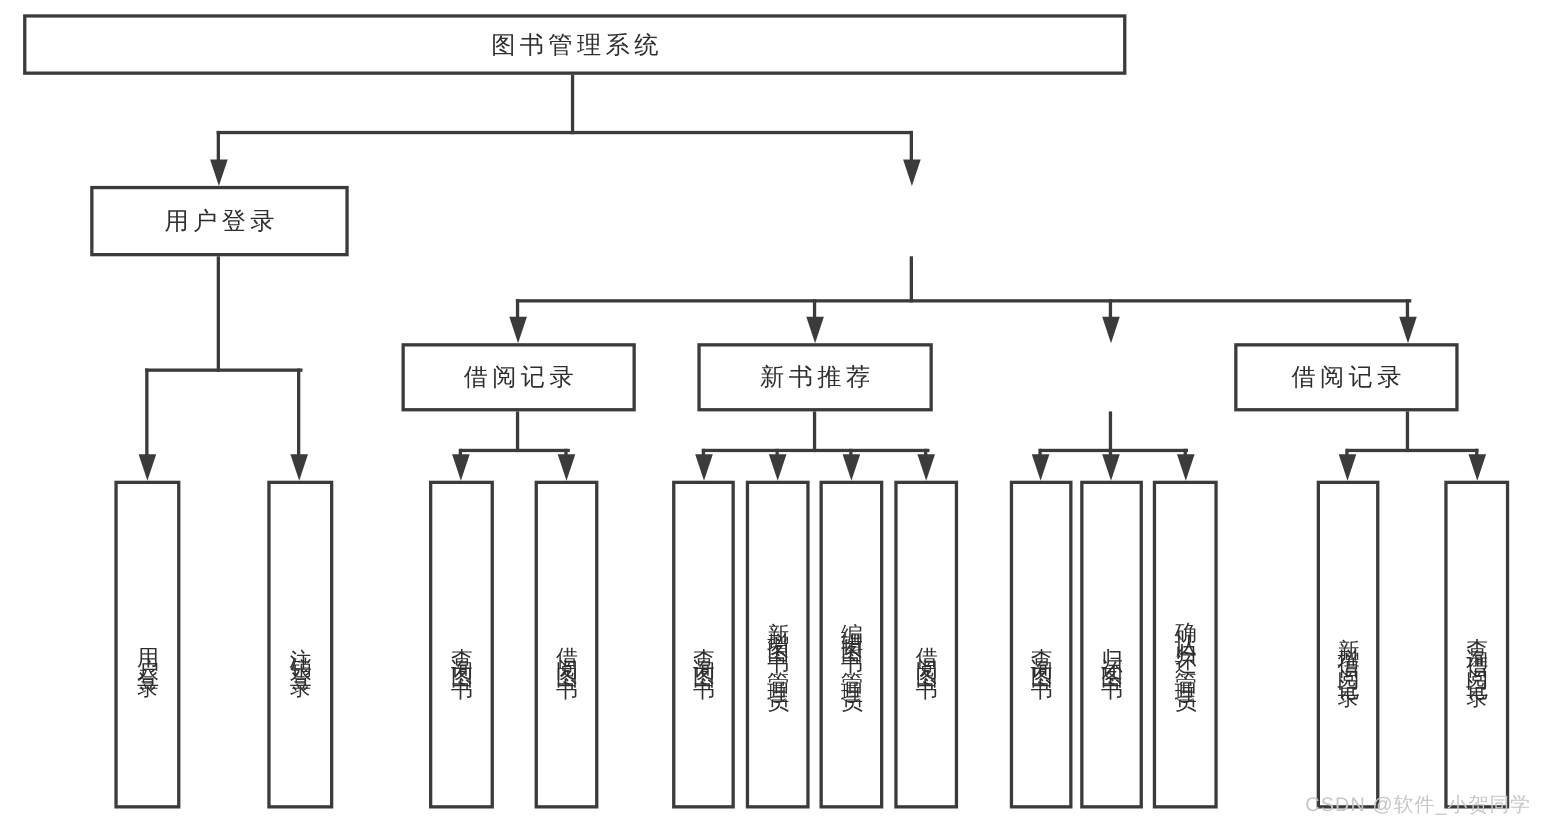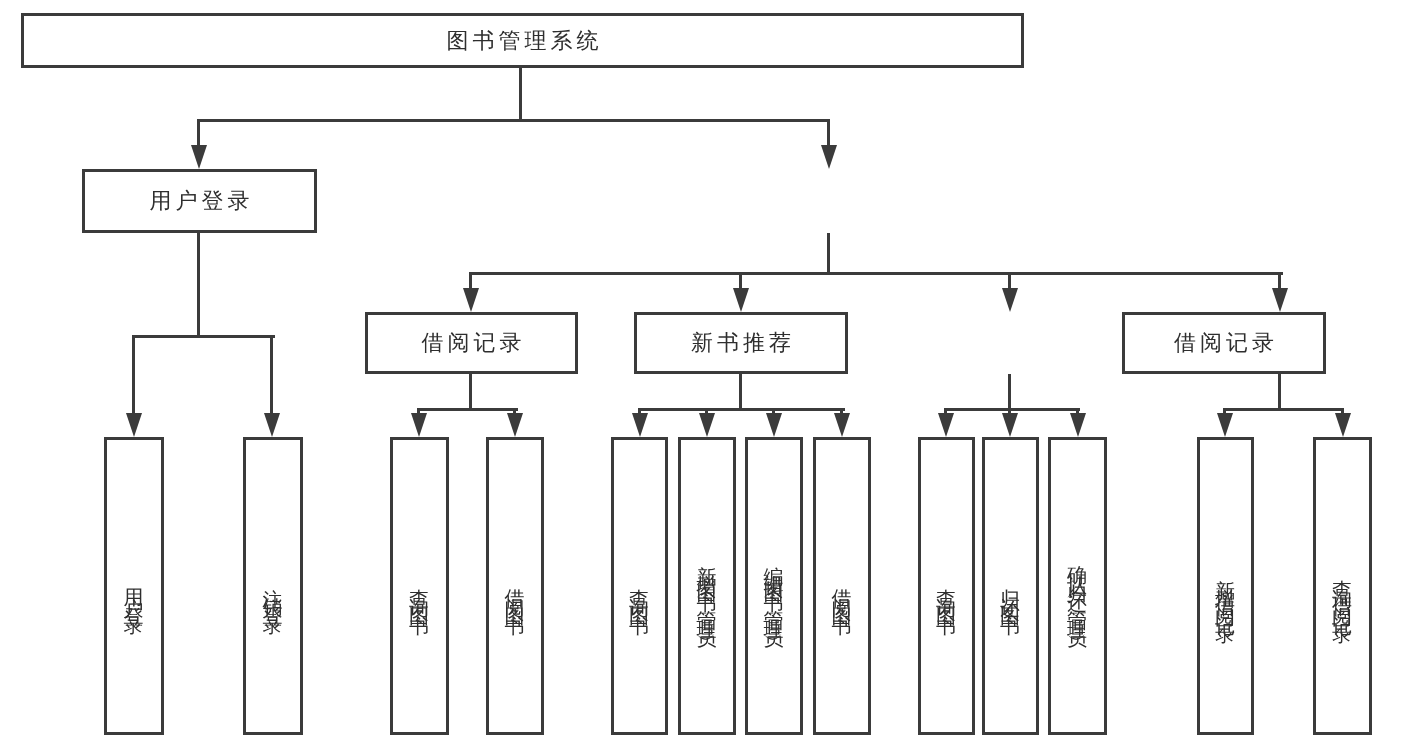--- a/index.html
+++ b/index.html
@@ -149,14 +149,15 @@
   <div class="vl" style="left:1076px;top:408px;height:12px;"></div>
   <div class="arrow" style="left:1070px;top:413px;"></div>
 
   <div class="vl" style="left:1278px;top:374px;height:37px;"></div>
   <div class="hl" style="left:1224px;top:408px;width:120px;"></div>
   <div class="vl" style="left:1223px;top:408px;height:12px;"></div>
   <div class="arrow" style="left:1217px;top:413px;"></div>
   <div class="vl" style="left:1341px;top:408px;height:12px;"></div>
   <div class="arrow" style="left:1335px;top:413px;"></div>
 
+  <div class="watermark">CSDN @软件_小贺同学</div>
 
 </div>
 
 </body></html>

